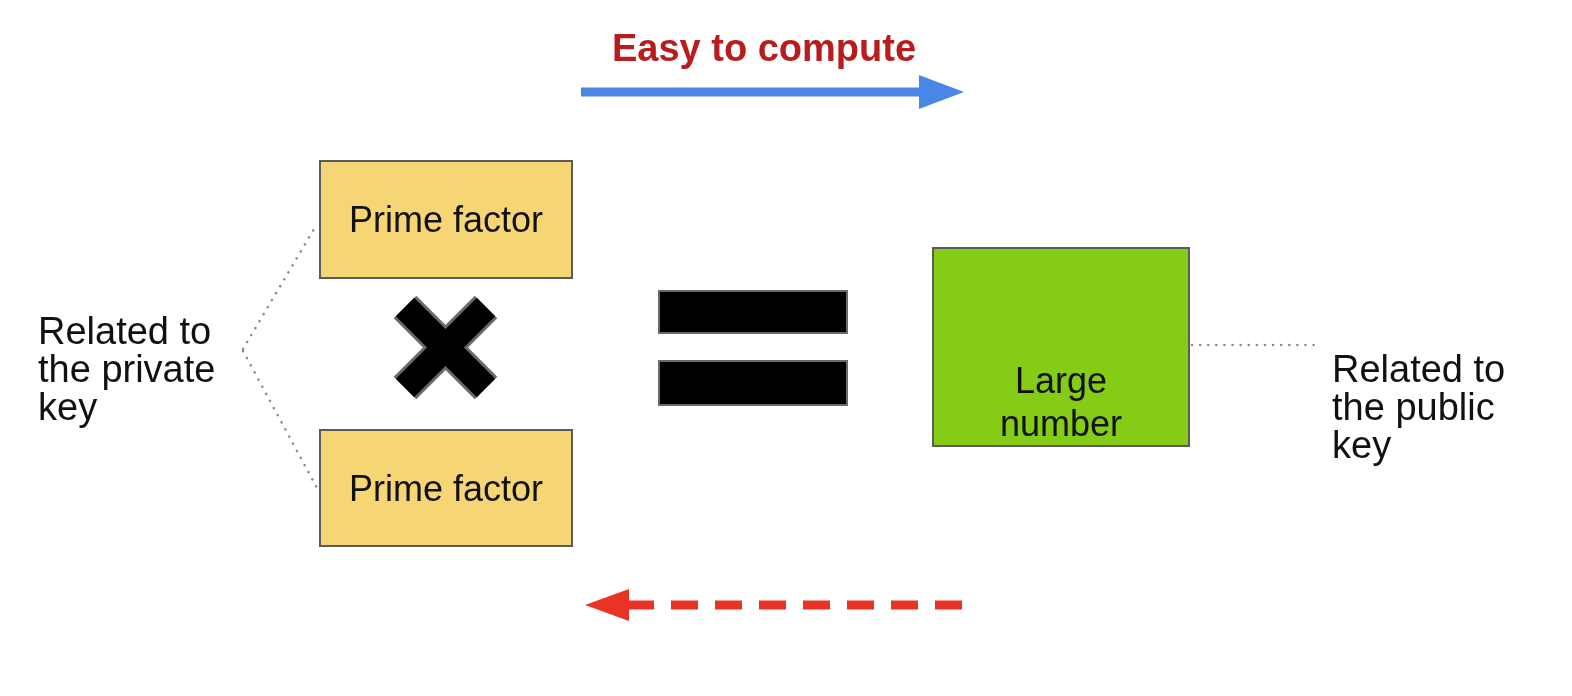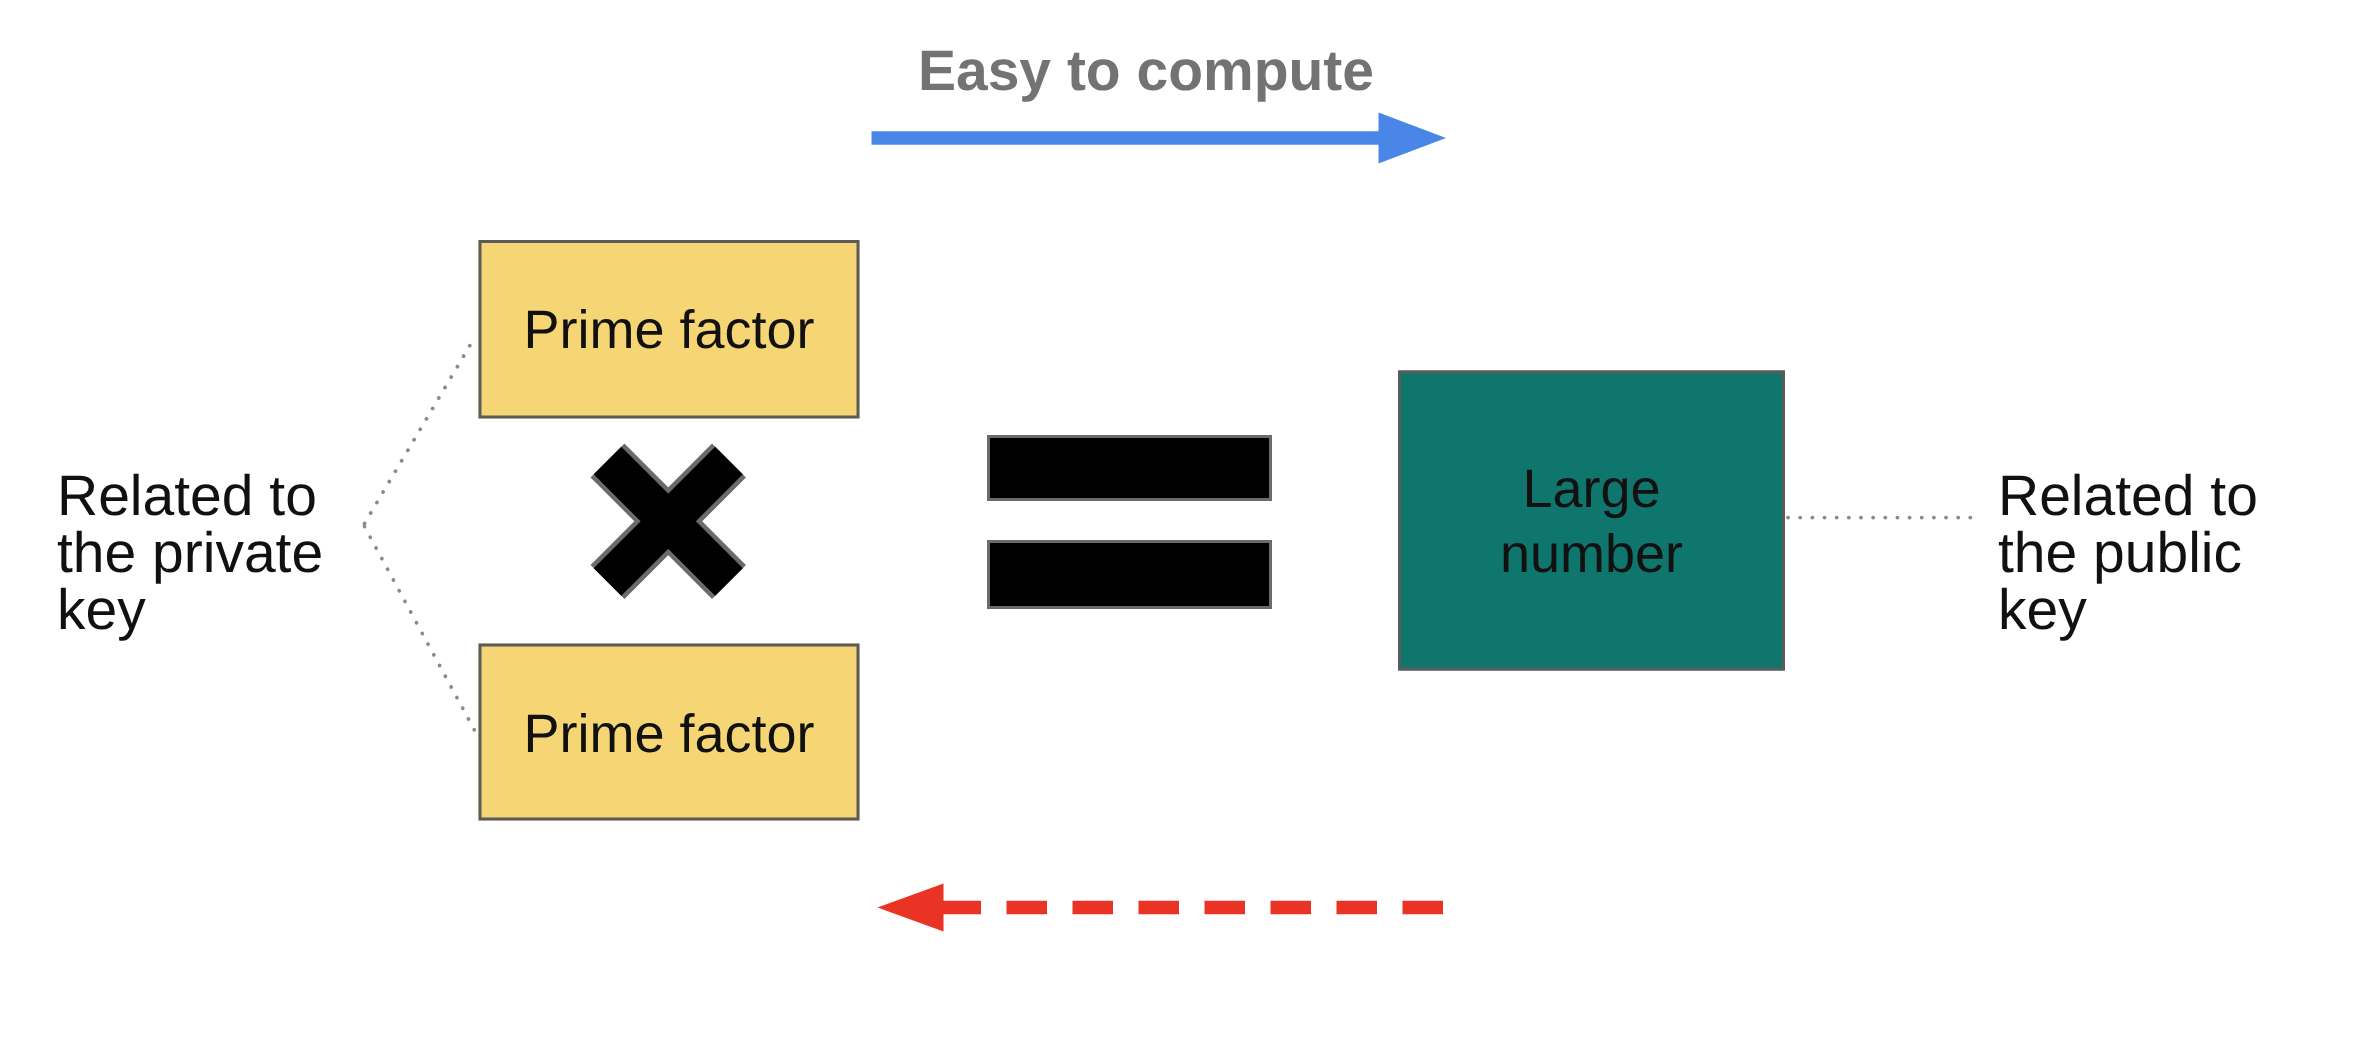--- a/index.html
+++ b/index.html
@@ -80,32 +80,32 @@
       <rect x="659" y="361" width="188" height="44" stroke-width="2" fill="#000000" stroke="#6b6b6b"></rect>
     </g>
 
     <g stroke-width="2.5" stroke-linecap="round" fill="none">
       <line x1="243" y1="349" x2="317" y2="224" stroke-dasharray="0.1 8" stroke="#8a8a8a"></line>
       <line x1="243" y1="351" x2="317" y2="488" stroke-dasharray="0.1 8" stroke="#8a8a8a"></line>
       <line x1="1192" y1="345" x2="1319" y2="345" stroke-dasharray="0.1 8" stroke="#8a8a8a"></line>
     </g>
   </svg>
 
-  <div class="arrow-label easy-label" style="color: #737373;">Easy to compute</div>
+  <div class="arrow-label easy-label" style="color: #b91c1c;">Easy to compute</div>
 
 
   <div class="node prime-top" style="background: rgb(246, 214, 116); border-color: rgb(91, 91, 91); color: rgb(17, 17, 17);">
     <span class="node-text">Prime factor</span>
   </div>
 
   <div class="node prime-bottom" style="background: rgb(246, 214, 116); border-color: rgb(91, 91, 91); color: rgb(17, 17, 17);">
     <span class="node-text">Prime factor</span>
   </div>
 
-  <div class="node large-number" style="background: #0f766e; border-color: rgb(91, 91, 91); color: rgb(17, 17, 17);">
+  <div class="node large-number" style="background: #84cc16; border-color: rgb(91, 91, 91); color: rgb(17, 17, 17); align-items: flex-end;">
     <span class="node-text">Large number</span>
   </div>
 
   <div class="side-label private-label" style="color: rgb(17, 17, 17);">Related to the private key</div>
 
-  <div class="side-label public-label" style="color: rgb(17, 17, 17);">Related to the public key</div>
+  <div class="side-label public-label" style="color: rgb(17, 17, 17); margin-top: 38px;">Related to the public key</div>
 
 </div>
 
 </body></html>

